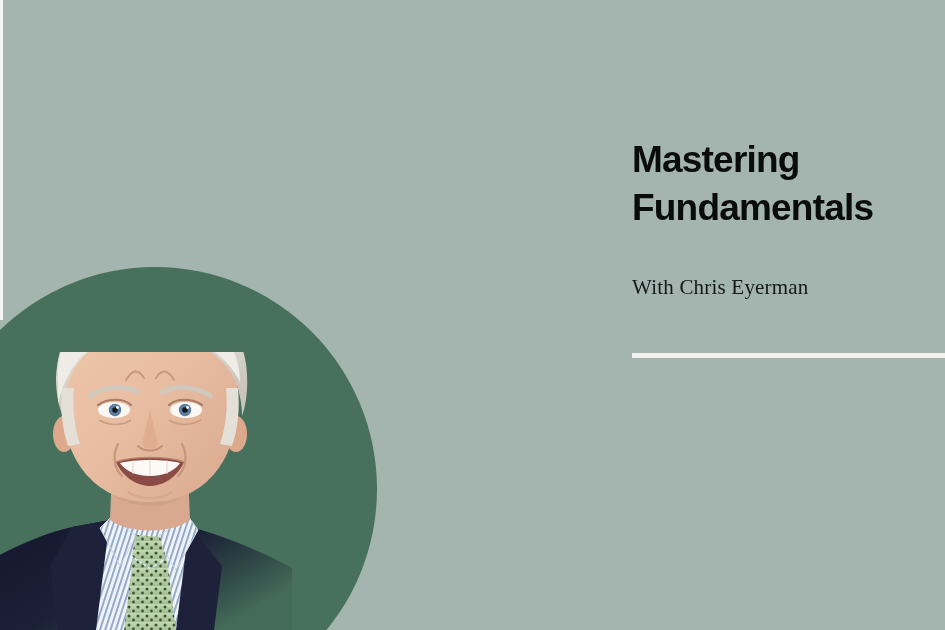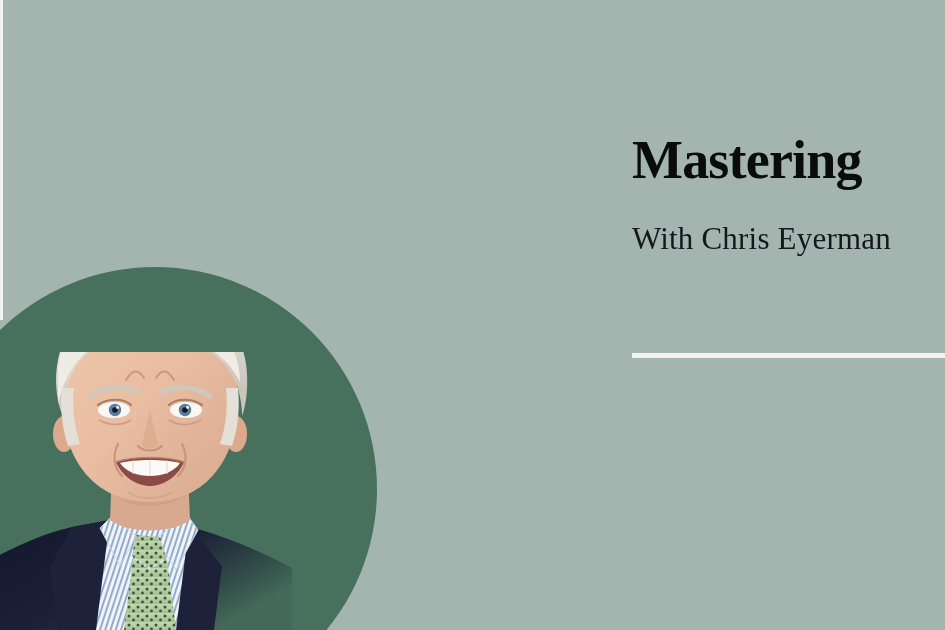--- a/index.html
+++ b/index.html
@@ -54,34 +54,34 @@
 
   
   .text-col {
     position:absolute;
     left:632px;
     top:136px;
     width:313px;
     z-index:5;
   }
   .headline {
-    font-family:Liberation Serif, serif;
+    font-family:Liberation Sans, sans-serif;
     font-weight:700;
-    font-size:54px;
+    font-size:37px;
     line-height:48px;
     letter-spacing:-0.8px;
     color:#0a0c0b;
   }
   .headline .ln { display:block; white-space:nowrap; }
 
   .subtitle {
     margin-top:37px;
     font-family:"Liberation Serif", serif;
     font-weight:400;
-    font-size:31px;
+    font-size:21px;
     line-height:36px;
     letter-spacing:0.2px;
     color:#14181a;
     white-space:nowrap;
   }
 
   .divider {
     position:absolute;
     left:632px;
     top:353px;
@@ -224,19 +224,20 @@
         </g>
 
         <path d="M128,140 C138,148 162,148 172,140" fill="none" stroke="#d09d82" stroke-width="2" opacity=".6"></path>
       </g>
     </svg>
   </div>
 
   <div class="text-col">
     <h1 class="headline" style="color: rgb(10, 12, 11);">
       <span class="ln">Mastering</span>
+      <span class="ln">Fundamentals</span>
     </h1>
     <div class="subtitle" style="color: rgb(20, 24, 26);">With Chris Eyerman</div>
   </div>
 
   <div class="divider" style="background: rgb(242, 243, 241);"></div>
 
 </div>
 
 </body></html>

